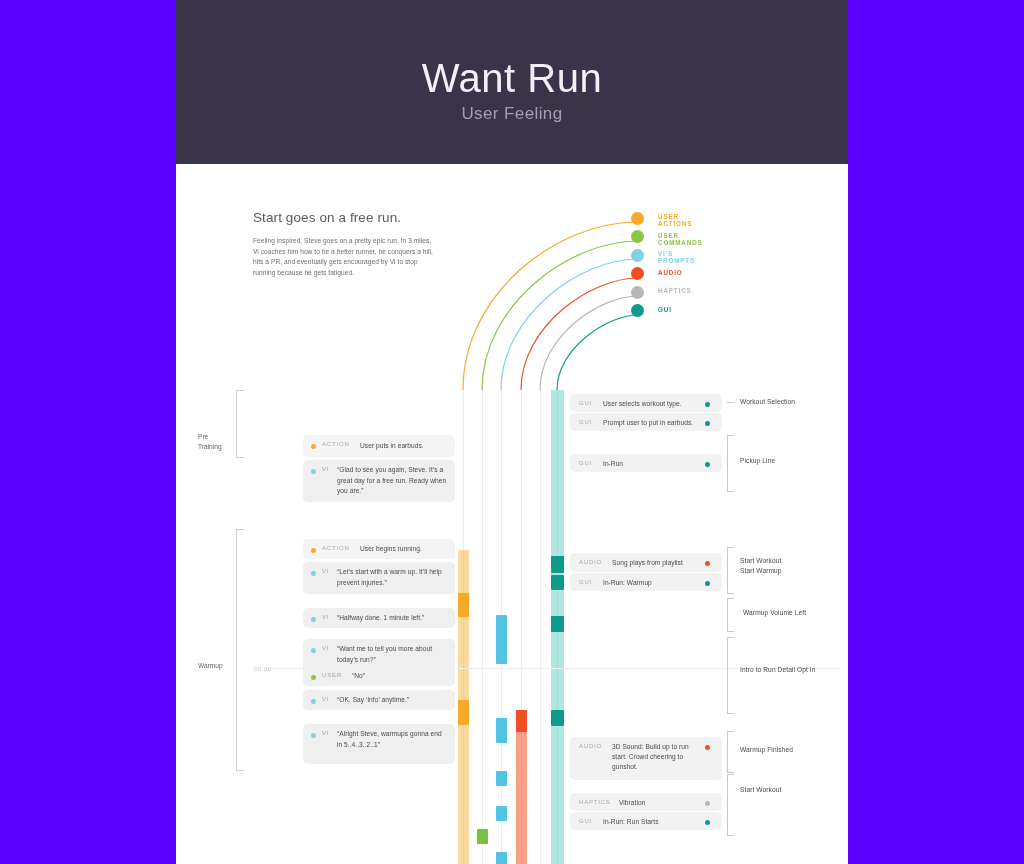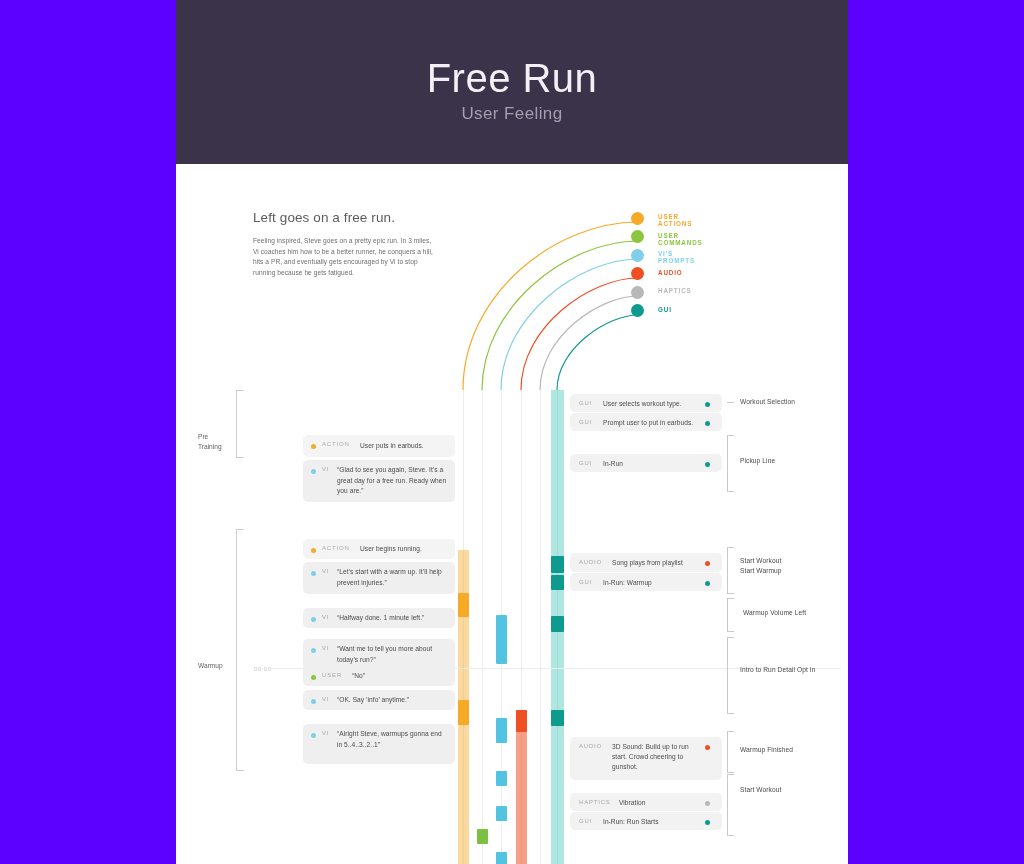--- a/index.html
+++ b/index.html
@@ -116,28 +116,28 @@
   .ann-dash{
     position:absolute;width:7px;height:1px;background:#C9C9C9;
   }
 </style>
 </head>
 <body>
 
 <div class="page">
 
   <div class="header">
-    <div class="header-title">Free Run</div>
+    <div class="header-title">Want Run</div>
     <div class="header-sub">User Feeling</div>
   </div>
 
   <div class="canvas">
 
     <div class="intro">
-      <div class="intro-h">Left goes on a free run.</div>
+      <div class="intro-h">Start goes on a free run.</div>
       <div class="intro-p">Feeling inspired, Steve goes on a pretty epic run. In 3 miles, Vi coaches him how to be a better runner, he conquers a hill, hits a PR, and eventually gets encouraged by Vi to stop running because he gets fatigued.</div>
     </div>
 
     <svg class="arcs" viewBox="0 0 672 700">
       <g fill="none" stroke-width="1.2">
         <path d="M 462 58 C 380 58 287 130 287 226" stroke="#F7A928"></path>
         <path d="M 462 77 C 392 77 306 142 306 226" stroke="#8CC63E"></path>
         <path d="M 462 95 C 404 95 325 152 325 226" stroke="#7FD0E8"></path>
         <path d="M 462 114 C 415 114 345 162 345 226" stroke="#F04E23"></path>
         <path d="M 462 132 C 424 132 364 172 364 226" stroke="#B8B8B8"></path>

